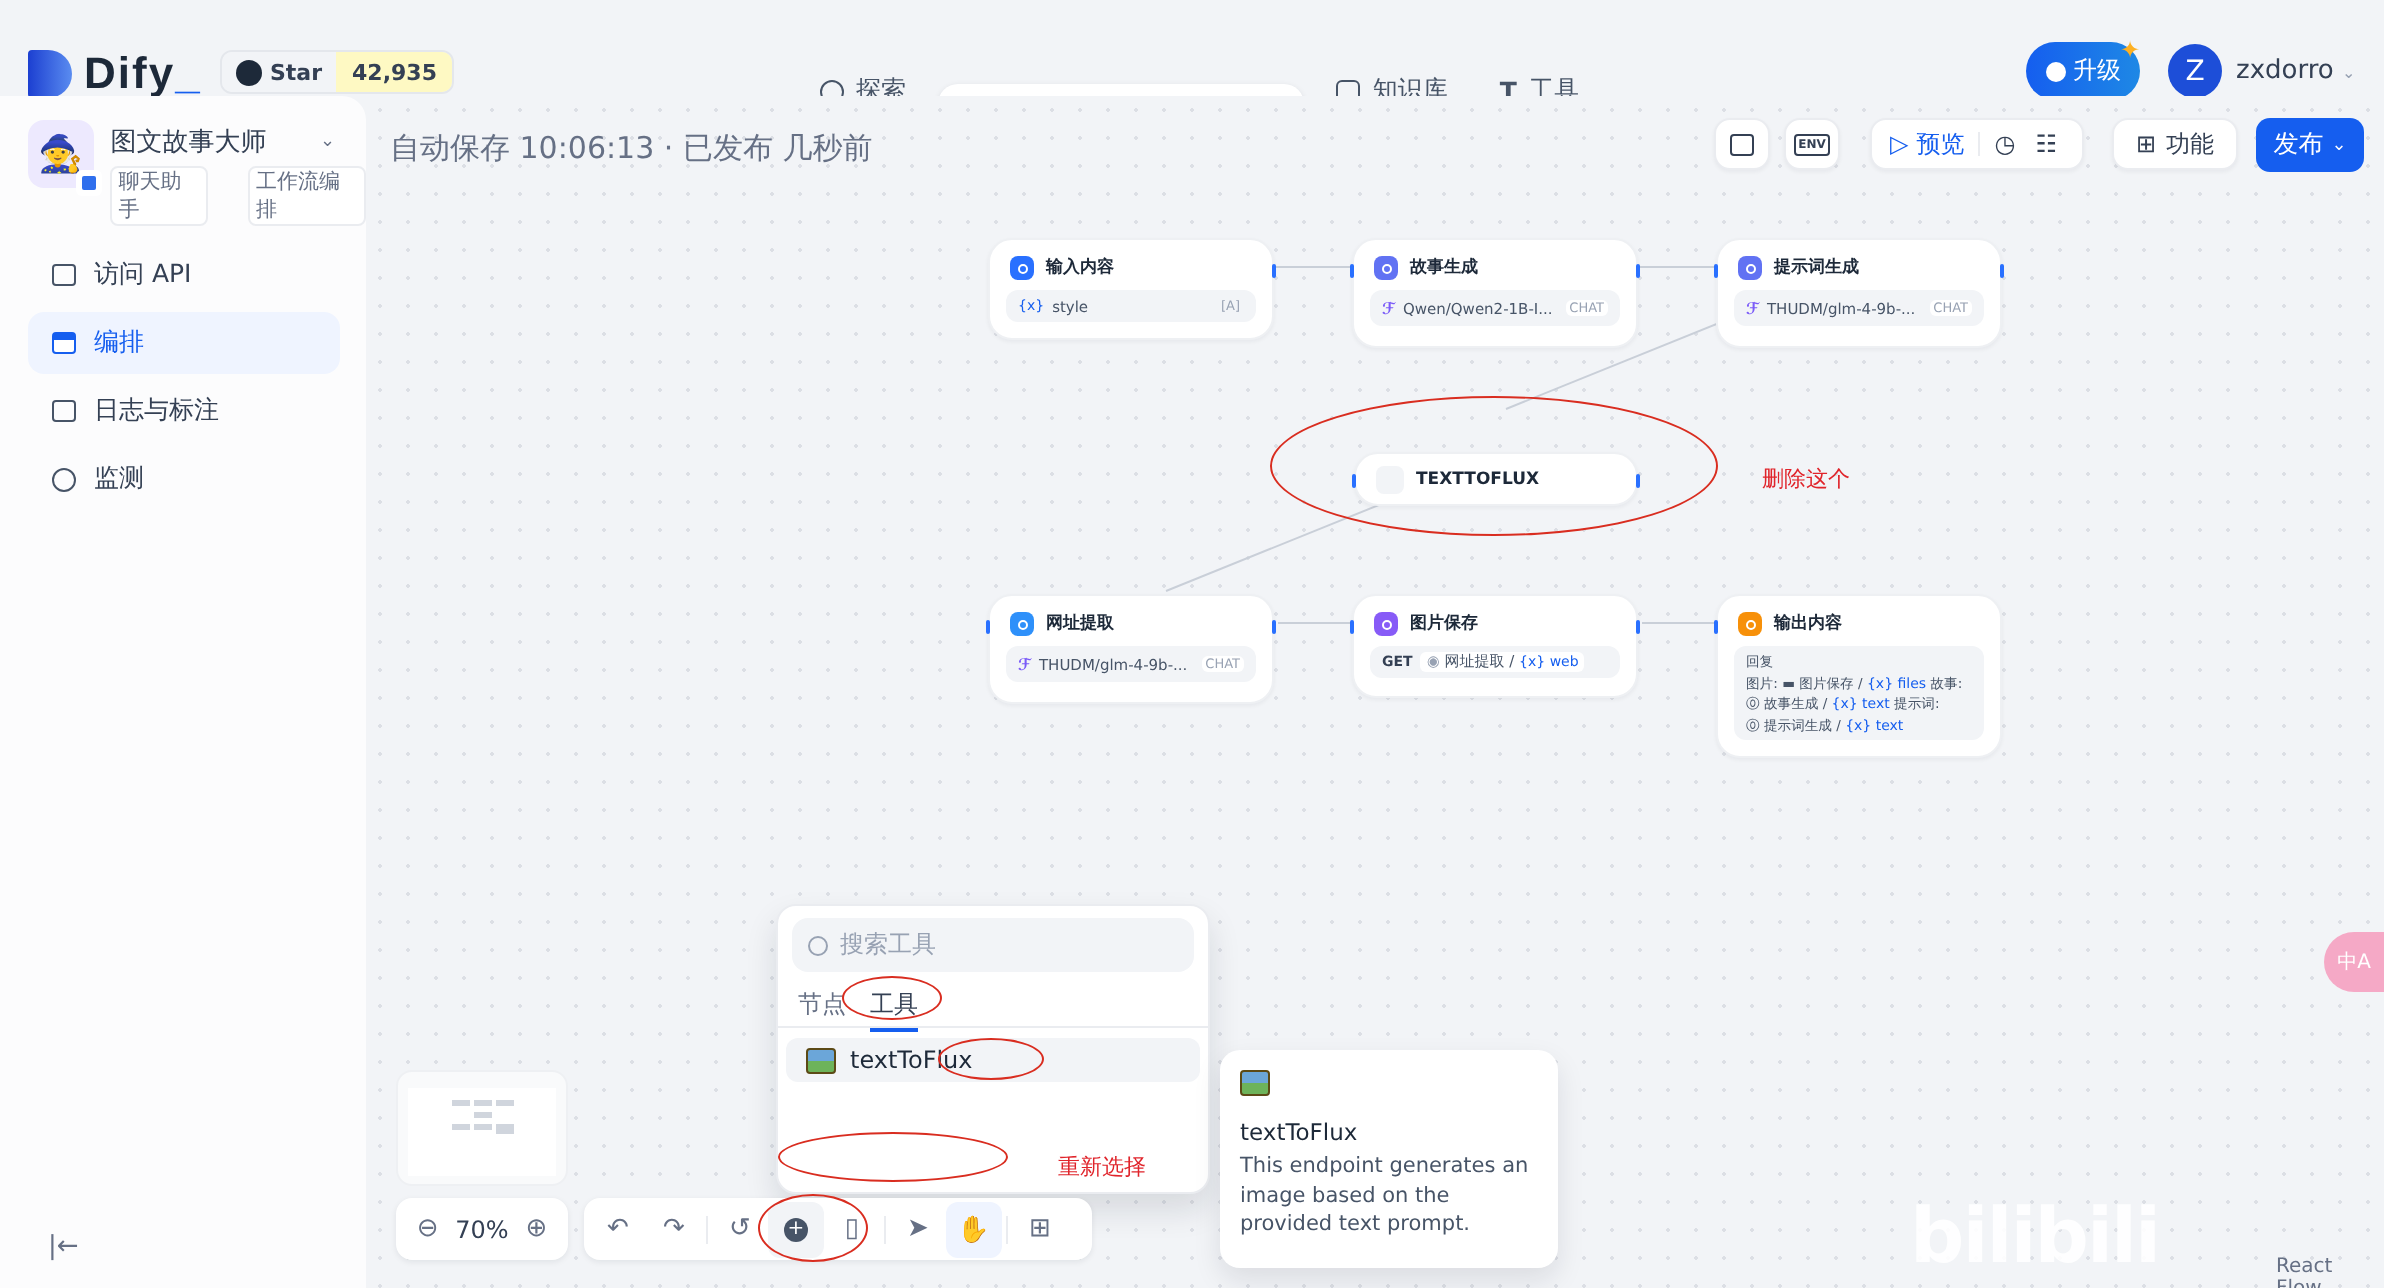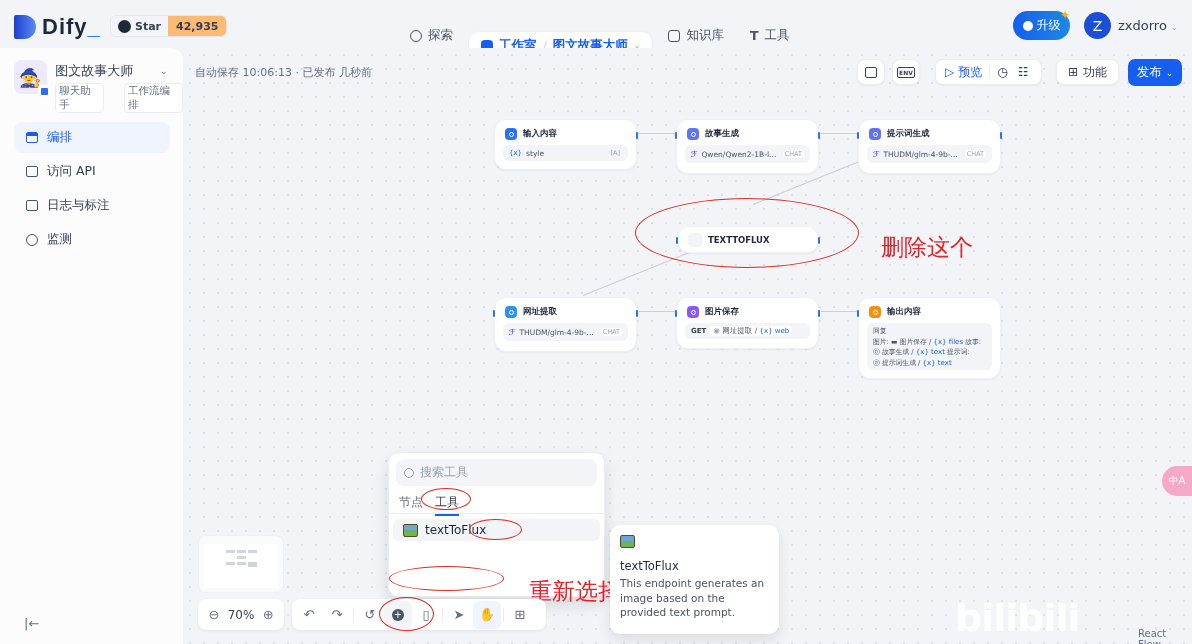--- a/index.html
+++ b/index.html
@@ -1,27 +1,27 @@
 <!DOCTYPE html>
 <html><head>
 <meta charset="utf-8">
 <style>
   * { box-sizing: border-box; margin: 0; padding: 0; }
   html, body { width: 1192px; height: 644px; overflow: hidden; }
   body { font-family: "DejaVu Sans", "Liberation Sans", sans-serif; background: #f2f4f7; color: #1d2939; position: relative; font-size: 13px; }
 
   
-  .topbar { position: absolute; left: 0; top: 2px; width: 1192px; height: 48px; display: flex; align-items: center; }
+  .topbar { position: absolute; left: 0; top: 12px; width: 1192px; height: 48px; display: flex; align-items: center; }
   .logo { position: absolute; left: 14px; top: 12px; display: flex; align-items: center; gap: 6px; }
   .logo-mark { width: 22px; height: 24px; background: linear-gradient(90deg, #1c3fd1, #5a8cf0); border-radius: 2px 12px 12px 2px; }
   .logo-text { font-family: "Liberation Sans", sans-serif; font-weight: 700; font-size: 22px; color: #1d2939; letter-spacing: 1px; }
   .logo-text .u { color: #155eef; }
   .gh { position: absolute; left: 110px; top: 13px; height: 22px; display: flex; border: 1px solid #e4e7ec; border-radius: 6px; overflow: hidden; font-size: 11px; font-weight: 700; }
   .gh .l { display: flex; align-items: center; gap: 4px; padding: 0 7px; background: #f2f4f7; color: #344054; }
-  .gh .r { display: flex; align-items: center; padding: 0 8px; background: #fdba74; color: #344054; }
+  .gh .r { display: flex; align-items: center; padding: 0 8px; background: #fef9c3; color: #344054; }
   .gh-icon { width: 13px; height: 13px; border-radius: 50%; background: #1d2939; }
 
   .nav { position: absolute; left: 400px; top: 10px; display: flex; align-items: center; gap: 6px; font-size: 12.5px; color: #475467; }
   .nav-item { display: flex; align-items: center; gap: 6px; padding: 5px 10px; border-radius: 10px; }
   .nav-item.active { background: #fff; box-shadow: 0 1px 3px rgba(16,24,40,.1); color: #155eef; font-weight: 700; padding: 5px 12px; margin-top: 20px; }
   .nav-ico { width: 12px; height: 12px; border: 1.5px solid #475467; border-radius: 3px; display: inline-block; }
   .nav-item.active .nav-ico { border: none; background: #155eef; border-radius: 4px; }
   .sep { color: #d0d5dd; font-weight: 400; }
 
   .upgrade { position: absolute; left: 1013px; top: 9px; height: 29px; width: 57px; border-radius: 15px; background: linear-gradient(90deg,#155eef,#1e88e5); color: #fff; font-size: 12px; display: flex; align-items: center; justify-content: center; gap: 4px; }
@@ -44,21 +44,21 @@
   .menu { position: absolute; left: 14px; top: 74px; width: 156px; }
   .menu-item { height: 31px; display: flex; align-items: center; gap: 9px; padding: 0 12px; border-radius: 8px; color: #344054; font-size: 12.5px; margin-bottom: 3px; }
   .menu-item.active { background: #eff4ff; color: #155eef; }
   .m-ico { width: 12px; height: 11px; border: 1.5px solid #475467; border-radius: 2px; }
   .menu-item.active .m-ico { border-color: #155eef; background: linear-gradient(#155eef 35%, #fff 35%); }
   .m-ico.round { border-radius: 50%; height: 12px; }
   .collapse { position: absolute; left: 24px; top: 568px; color: #667085; font-size: 13px; }
 
   
   .canvas { position: absolute; left: 183px; top: 48px; width: 1009px; height: 596px; background-color: #f2f4f7; background-image: radial-gradient(#dcdfe5 0.8px, transparent 0.8px); background-size: 14px 14px; }
-  .status { position: absolute; left: 12px; top: 17px; font-size: 11px; color: #667085; }
+  .status { position: absolute; left: 12px; top: 17px; font-size: 15px; color: #667085; }
 
   .tbtn { position: absolute; top: 11px; height: 26px; background: #fff; border: 1px solid #eaecf0; border-radius: 8px; display: flex; align-items: center; justify-content: center; gap: 5px; font-size: 12px; color: #344054; box-shadow: 0 1px 2px rgba(16,24,40,.05); }
   .tbtn .sq { width: 12px; height: 11px; border: 1.5px solid #344054; border-radius: 2px; }
   .tbtn .env { font-size: 6px; font-weight: 700; border: 1.2px solid #344054; border-radius: 2px; padding: 1px 1px; }
   .preview-grp { left: 752px; width: 107px; justify-content: flex-start; padding-left: 9px; gap: 0; }
   .preview-grp .pv { color: #155eef; display: flex; align-items: center; gap: 4px; }
   .preview-grp .divider { width: 1px; height: 12px; background: #eaecf0; margin: 0 7px; }
   .publish { position: absolute; left: 945px; top: 11px; width: 54px; height: 27px; background: #155eef; color: #fff; border-radius: 7px; font-size: 12.5px; display: flex; align-items: center; justify-content: center; gap: 4px; }
 
   
@@ -67,21 +67,21 @@
   .nicon { width: 12px; height: 12px; border-radius: 4px; display: flex; align-items: center; justify-content: center; }
   .nicon i { width: 5px; height: 5px; border-radius: 50%; border: 1px solid #fff; }
   .node-body { margin: 5px 8px 0 8px; background: #f2f4f7; border-radius: 6px; height: 16px; display: flex; align-items: center; padding: 0 6px; font-size: 7.5px; color: #475467; gap: 4px; }
   .var { color: #155eef; font-size: 7px; }
   .chat { margin-left: auto; font-size: 6.5px; color: #98a2b3; background: #fff; border-radius: 3px; padding: 0 2px; }
   .model-ic { color: #7a5af8; font-size: 8px; font-weight: 700; }
   .handle { position: absolute; width: 2px; height: 7px; background: #2970ff; border-radius: 1px; }
   .edge { position: absolute; height: 1px; background: #c9cfd8; }
 
   .ellipse { position: absolute; border: 1.2px solid #d92d20; border-radius: 50%; }
-  .annot { position: absolute; color: #e0242b; font-size: 23px; }
+  .annot { position: absolute; color: #e0242b; font-size: 11px; }
 
   
   .popup { position: absolute; left: 388px; top: 452px; width: 217px; height: 145px; background: #fff; border-radius: 10px; box-shadow: 0 8px 16px rgba(16,24,40,.12); border: 1px solid #eaecf0; overflow: hidden; }
   .search { margin: 6px 7px; height: 27px; background: #f2f4f7; border-radius: 8px; display: flex; align-items: center; gap: 6px; padding: 0 8px; font-size: 12px; color: #98a2b3; }
   .s-ico { width: 10px; height: 10px; border: 1.4px solid #98a2b3; border-radius: 50%; }
   .ptabs { display: flex; gap: 12px; padding: 2px 10px 0; font-size: 12px; color: #667085; height: 22px; border-bottom: 1px solid #eaecf0; }
   .ptab.active { color: #344054; border-bottom: 2px solid #155eef; height: 22px; }
   .subtabs { display: flex; gap: 14px; padding: 7px 16px 0; font-size: 11px; color: #475467; height: 28px; border-bottom: 1px solid #eaecf0; }
   .grp-label { padding: 6px 13px 0; font-size: 10.5px; color: #667085; }
   .tool-row { margin: 5px 4px 0; height: 22px; background: #f2f4f7; border-radius: 6px; display: flex; align-items: center; gap: 7px; padding-left: 10px; font-size: 12px; color: #1d2939; }
@@ -164,27 +164,27 @@
       <div class="app-name">图文故事大师</div>
       <div class="app-tags">
         <span class="tag">聊天助手</span>
         <span class="tag">工作流编排</span>
       </div>
     </div>
   </div>
   <span class="app-chev">⌄</span>
 
   <div class="menu">
+    <div class="menu-item">
+      <span class="m-ico"></span>
+      <span>访问 API</span>
+    </div>
     <div class="menu-item active">
       <span class="m-ico"></span>
       <span>编排</span>
-    </div>
-    <div class="menu-item">
-      <span class="m-ico"></span>
-      <span>访问 API</span>
     </div>
     <div class="menu-item">
       <span class="m-ico"></span>
       <span>日志与标注</span>
     </div>
     <div class="menu-item">
       <span class="m-ico round"></span>
       <span>监测</span>
     </div>
   </div>

